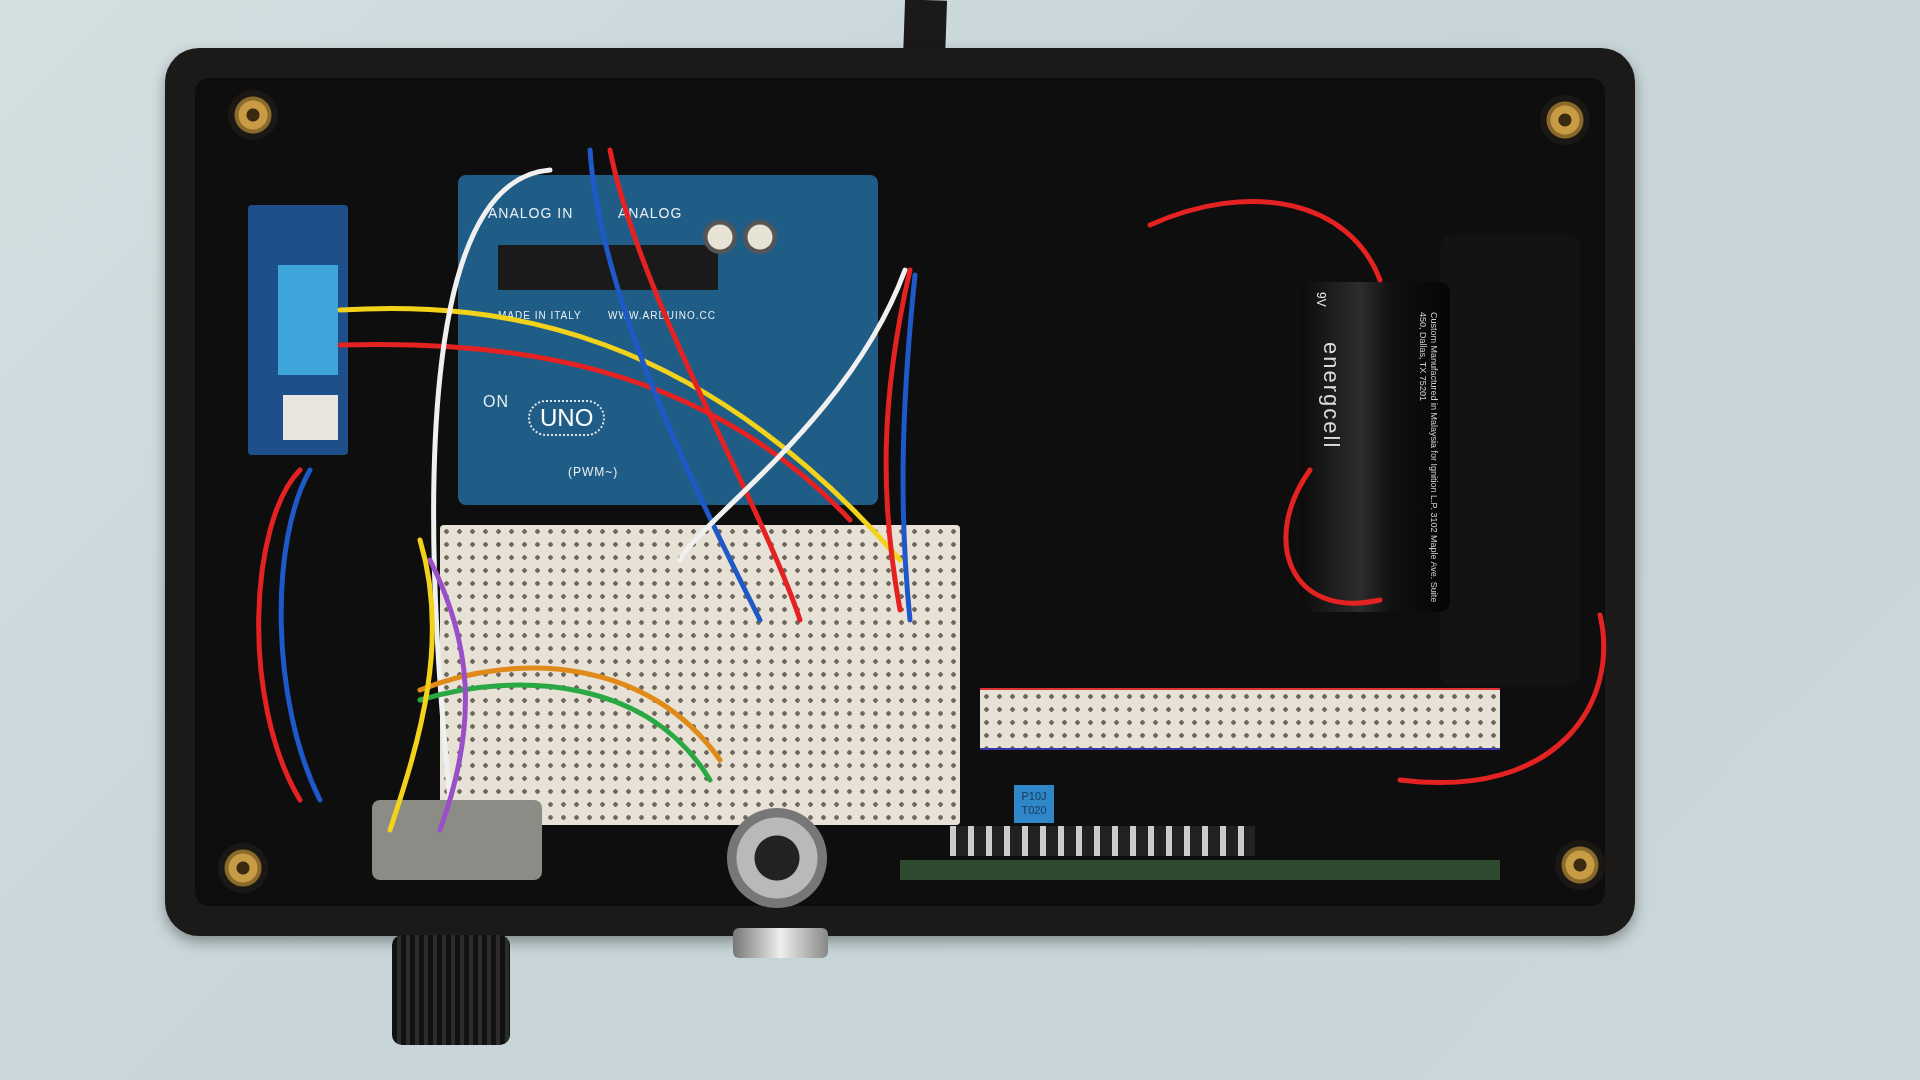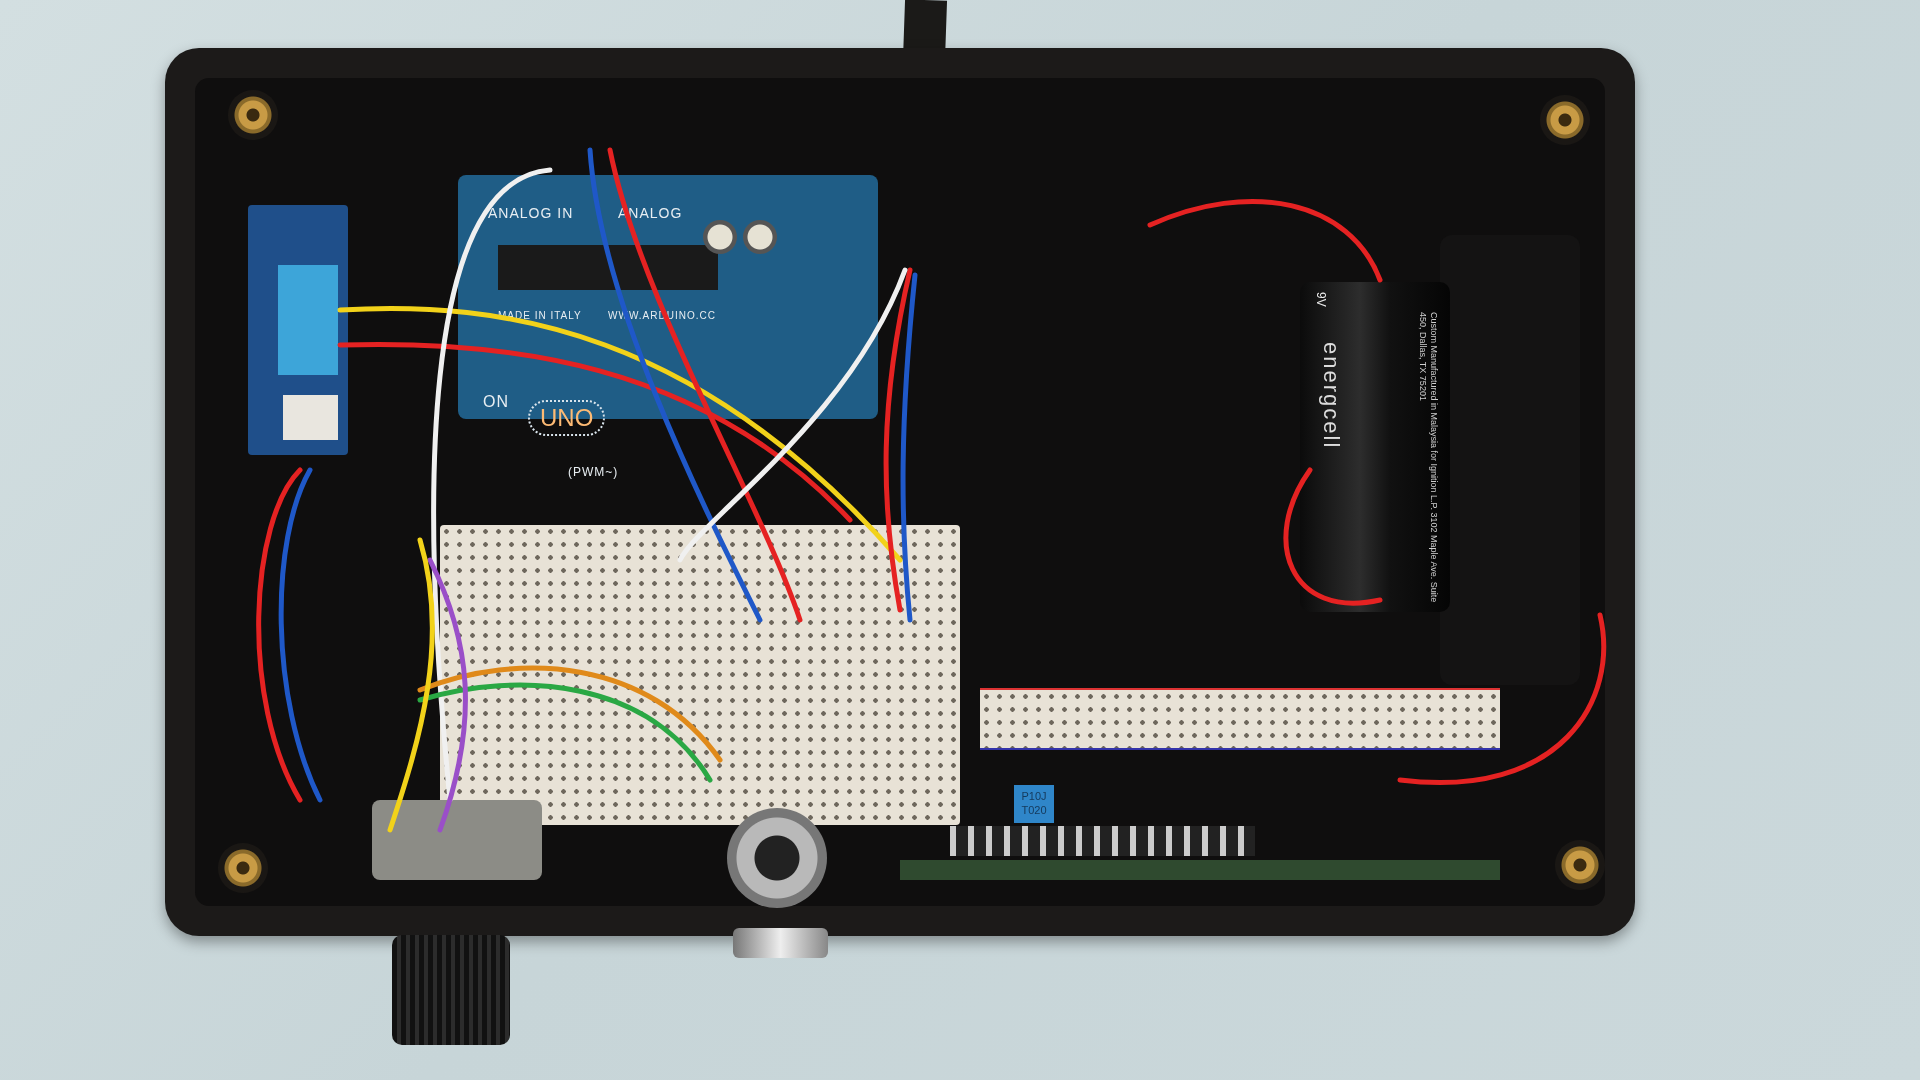--- a/index.html
+++ b/index.html
@@ -1,23 +1,23 @@
 <!DOCTYPE html>
 <html><head>
 <meta charset="utf-8">
 <style>
   html,body{margin:0;padding:0;width:1920px;height:1080px;overflow:hidden;background:#c9d6d8;font-family:"Liberation Sans",sans-serif;}
   .scene{position:relative;width:1920px;height:1080px;background:linear-gradient(135deg,#d3dfe1 0%,#c7d5d8 50%,#cbd8db 100%);}
   .enclosure{position:absolute;left:165px;top:48px;width:1470px;height:888px;background:#1c1a19;border-radius:34px;box-shadow:0 6px 14px rgba(0,0,0,.35);}
   .enclosure-inner{position:absolute;left:30px;top:30px;right:30px;bottom:30px;background:#0f0e0e;border-radius:14px;}
   .screw{position:absolute;width:50px;height:50px;border-radius:50%;background:radial-gradient(circle,#3a2a10 0 6px,#c89b45 7px 14px,#8a6a2a 15px 18px,#1a1714 19px);}
-  .arduino{position:absolute;left:458px;top:175px;width:420px;height:244px;background:#1f5d86;border-radius:8px;transform:rotate(0deg);}
+  .arduino{position:absolute;left:458px;top:175px;width:420px;height:330px;background:#1f5d86;border-radius:8px;transform:rotate(0deg);}
   .arduino .chip{position:absolute;left:40px;top:70px;width:220px;height:45px;background:#1a1a1a;}
   .arduino .label{position:absolute;color:#e8eef2;font-size:14px;letter-spacing:1px;}
-  .arduino .uno{position:absolute;left:70px;top:225px;border:2px dotted #d9e4ec;border-radius:20px;padding:2px 10px;color:#fdba74;font-size:24px;}
+  .arduino .uno{position:absolute;left:70px;top:225px;border:2px dotted #d9e4ec;border-radius:20px;padding:2px 10px;color:#ffffff;font-size:24px;}
   .cap{position:absolute;width:34px;height:34px;border-radius:50%;background:radial-gradient(circle,#e6e2d4 0 12px,#555 13px 17px);}
   .sensor{position:absolute;left:248px;top:205px;width:100px;height:250px;background:#1f4f8a;border-radius:4px;}
   .sensor .connector{position:absolute;left:30px;top:60px;width:60px;height:110px;background:#3da5d9;}
   .sensor .jst{position:absolute;left:35px;top:190px;width:55px;height:45px;background:#e9e6df;}
   .breadboard{position:absolute;left:440px;top:525px;width:520px;height:300px;background:#e8e2d6;border-radius:4px;background-image:radial-gradient(#6e675c 2px,transparent 2.5px);background-size:13px 13px;}
   .rail{position:absolute;left:980px;top:688px;width:520px;height:58px;background:#e8e2d6;background-image:radial-gradient(#6e675c 2px,transparent 2.5px);background-size:13px 13px;border-top:2px solid #d33;border-bottom:2px solid #33a;}
   .battery{position:absolute;left:1300px;top:282px;width:150px;height:330px;background:linear-gradient(90deg,#0b0b0b,#2d2d2d 40%,#111 60%,#050505);border-radius:10px;}
   .battery .brand{position:absolute;left:18px;top:30px;color:#ddd;font-size:22px;writing-mode:vertical-rl;letter-spacing:2px;}
   .battery .volt{position:absolute;left:14px;top:10px;color:#eee;font-size:12px;writing-mode:vertical-rl;}
   .battery .note{position:absolute;left:105px;top:30px;color:#cfcfcf;font-size:9px;writing-mode:vertical-rl;width:34px;line-height:11px;}

